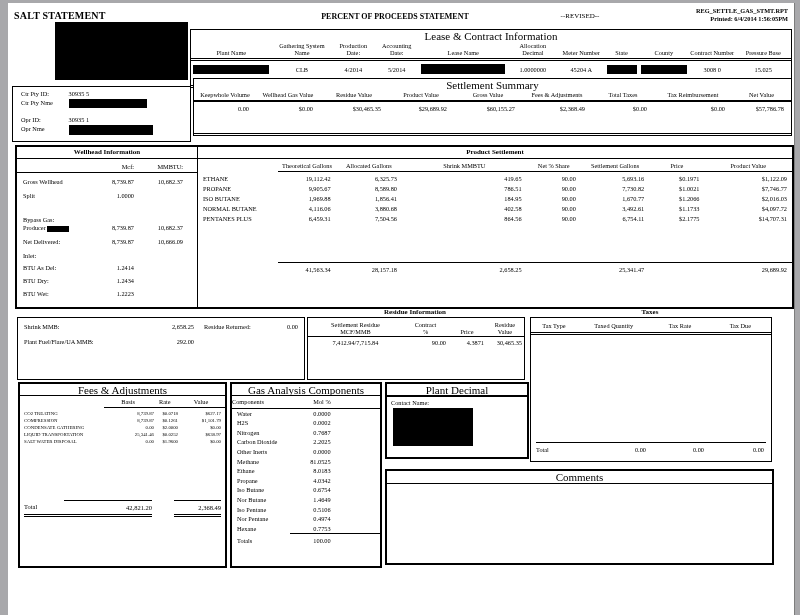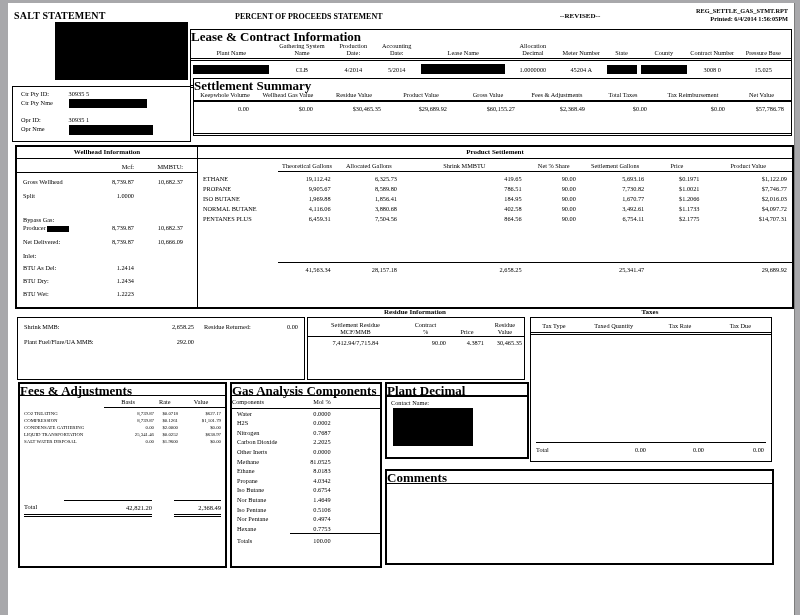--- a/index.html
+++ b/index.html
@@ -5,26 +5,26 @@
   html,body{margin:0;padding:0;}
   body{background:#9e9ea2;font-family:"Liberation Serif","DejaVu Serif",serif;color:#000;}
   .screen{position:relative;width:800px;height:615px;background:#a8a8ab;overflow:hidden;}
   .page{position:absolute;left:8px;top:3px;width:786px;height:612px;background:#ffffff;border-right:1px solid #7d7d7d;border-bottom:1px solid #8d8d8d;}
   .abs{position:absolute;}
   .redact{position:absolute;background:#000;}
   .redact-inline{display:inline-block;background:#000;vertical-align:middle;}
 
   
   .hdr-final{left:14px;top:10px;font-size:10px;font-weight:bold;letter-spacing:.2px;}
-  .hdr-title{left:235px;top:12px;width:320px;text-align:left;font-size:8px;font-weight:bold;}
-  .hdr-revised{left:540px;top:12px;width:80px;text-align:center;font-size:7px;font-weight:bold;}
+  .hdr-title{left:235px;top:12px;width:320px;text-align:center;font-size:8px;font-weight:bold;}
+  .hdr-revised{left:540px;top:12px;width:80px;text-align:center;font-size:7px;font-weight:normal;}
   .hdr-report{right:12px;top:7px;text-align:right;font-size:6.3px;font-weight:bold;line-height:8px;}
 
   .box{position:absolute;border:1px solid #000;background:#fff;}
-  .box-title{text-align:left;font-weight:bold;font-size:13px;padding-top:2px;line-height:9px;}
+  .box-title{text-align:center;font-weight:normal;font-size:11px;padding-top:2px;line-height:9px;}
 
   
   .lease-box{left:190px;top:29px;width:600px;height:55px;border-bottom:3px double #000;}
   .lease-table{width:100%;border-collapse:collapse;table-layout:fixed;margin-top:1px;}
   .lease-table td{font-size:6.3px;line-height:7px;text-align:center;vertical-align:bottom;padding:0 1px 2px 1px;}
   .lease-table tr.lh td{border-bottom:3px double #000;}
   .lease-table tr.lv td{padding-top:3px;vertical-align:middle;}
 
   
   .party-box{left:12px;top:86px;width:177px;height:54px;}

